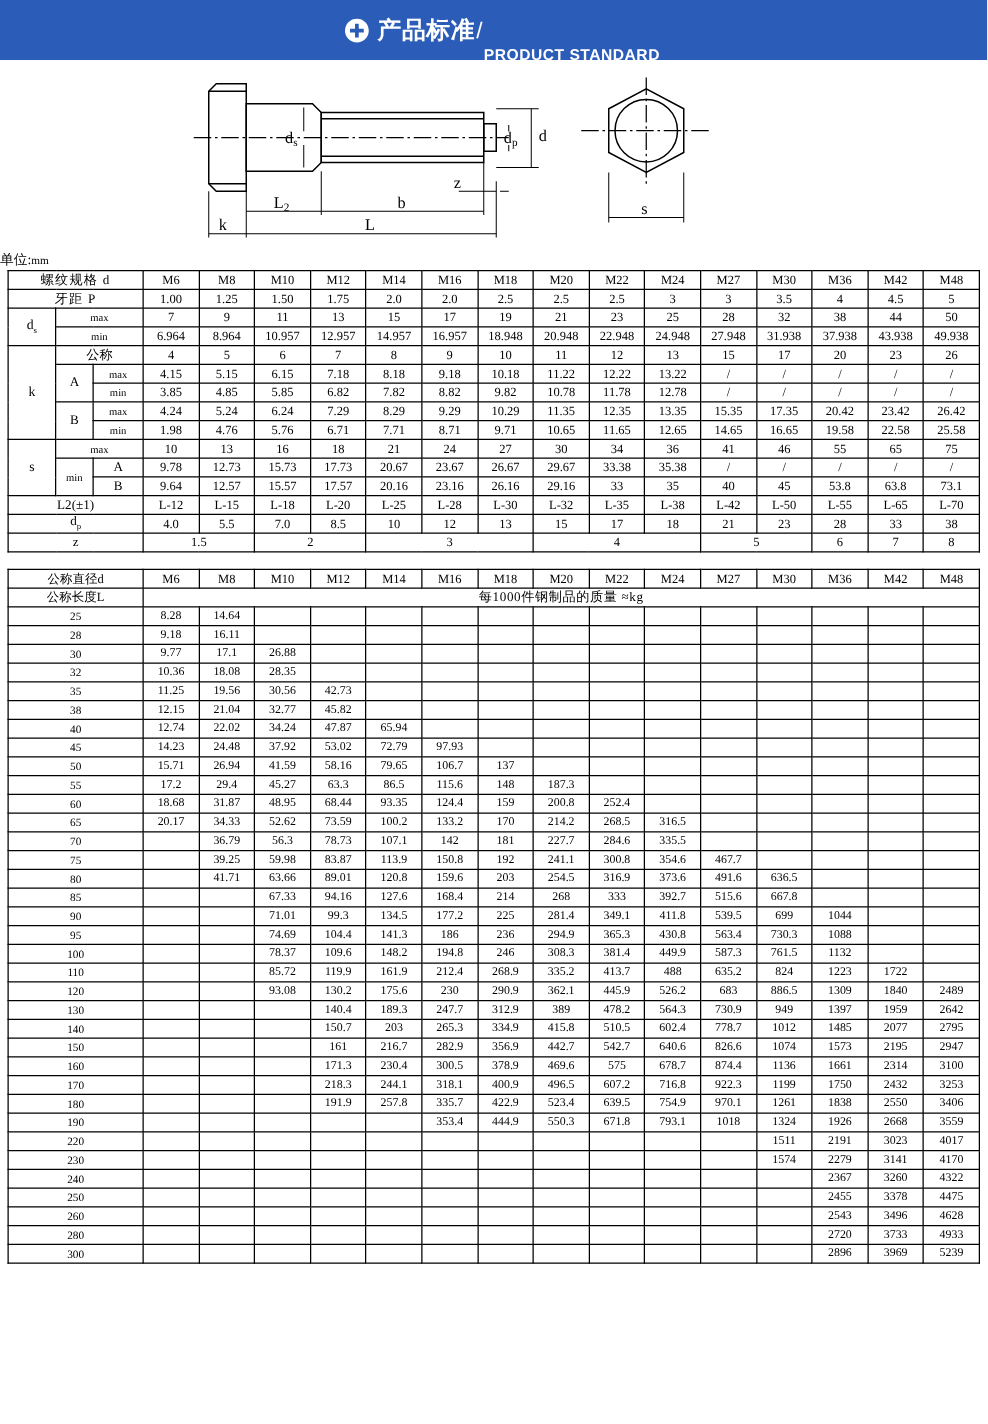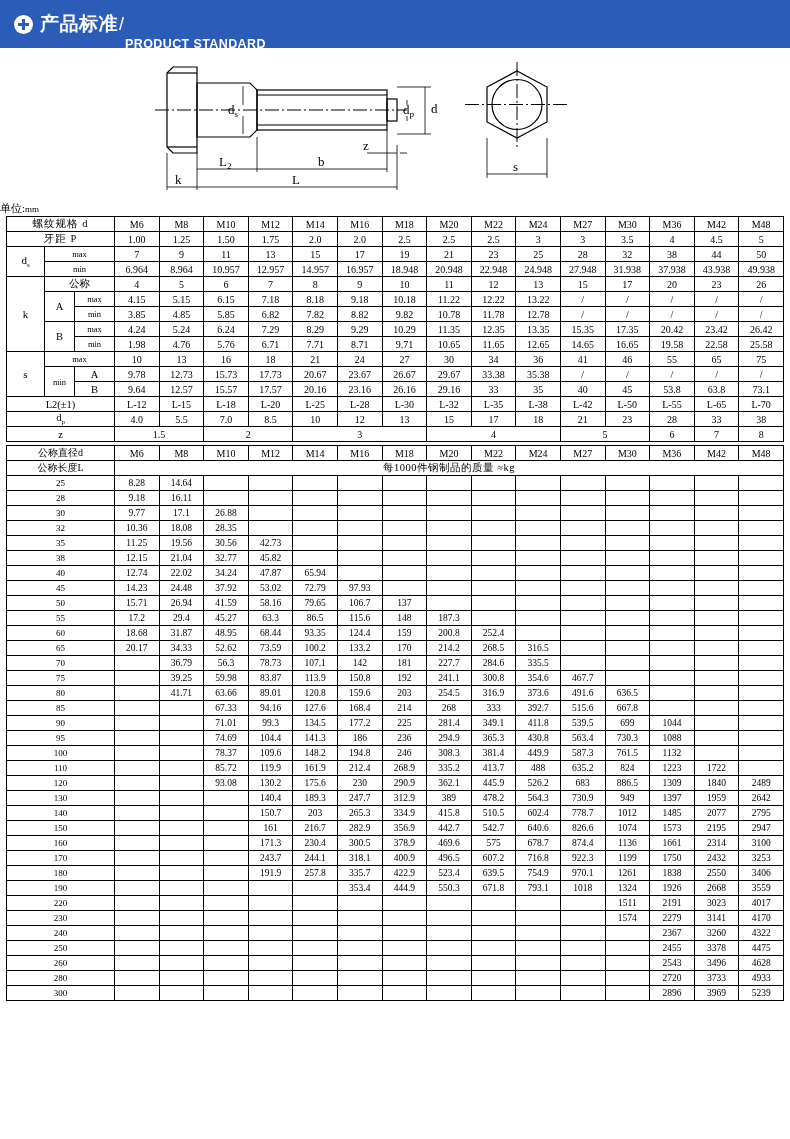--- a/index.html
+++ b/index.html
@@ -16,20 +16,21 @@
   }
 
   
   #banner {
     height: 48px;
     background: #2a5cb8;
     display: flex;
     align-items: center;
     padding-left: 14px;
     color: #fff;
+    justify-content: center;
   }
   #banner .plus-icon {
     width: 19px; height: 19px;
     border-radius: 50%;
     background: #ffffff;
     position: relative;
     flex: 0 0 auto;
     margin-right: 7px;
   }
   #banner .plus-icon::before,
@@ -97,21 +98,21 @@
   .sub { font-size: 8.5px; }
   .grp { font-size: 11px; }
 
   
   table.mass {
     border-collapse: collapse;
     width: 778px;
     table-layout: fixed;
     font-family: "Liberation Serif", serif;
     font-size: 9.5px;
-    margin-top: 3px;
+    margin-top: 13px;
   }
   table.mass td {
     border: 1px solid #000;
     text-align: center;
     vertical-align: middle;
     padding: 0;
     height: 15px;
     white-space: nowrap;
     overflow: hidden;
   }
@@ -969,21 +970,21 @@
             <td>1136</td>
             <td>1661</td>
             <td>2314</td>
             <td>3100</td>
           </tr>
           <tr>
             <td class="rowlab">170</td>
             <td></td>
             <td></td>
             <td></td>
-            <td>243.7</td>
+            <td>218.3</td>
             <td>244.1</td>
             <td>318.1</td>
             <td>400.9</td>
             <td>496.5</td>
             <td>607.2</td>
             <td>716.8</td>
             <td>922.3</td>
             <td>1199</td>
             <td>1750</td>
             <td>2432</td>

